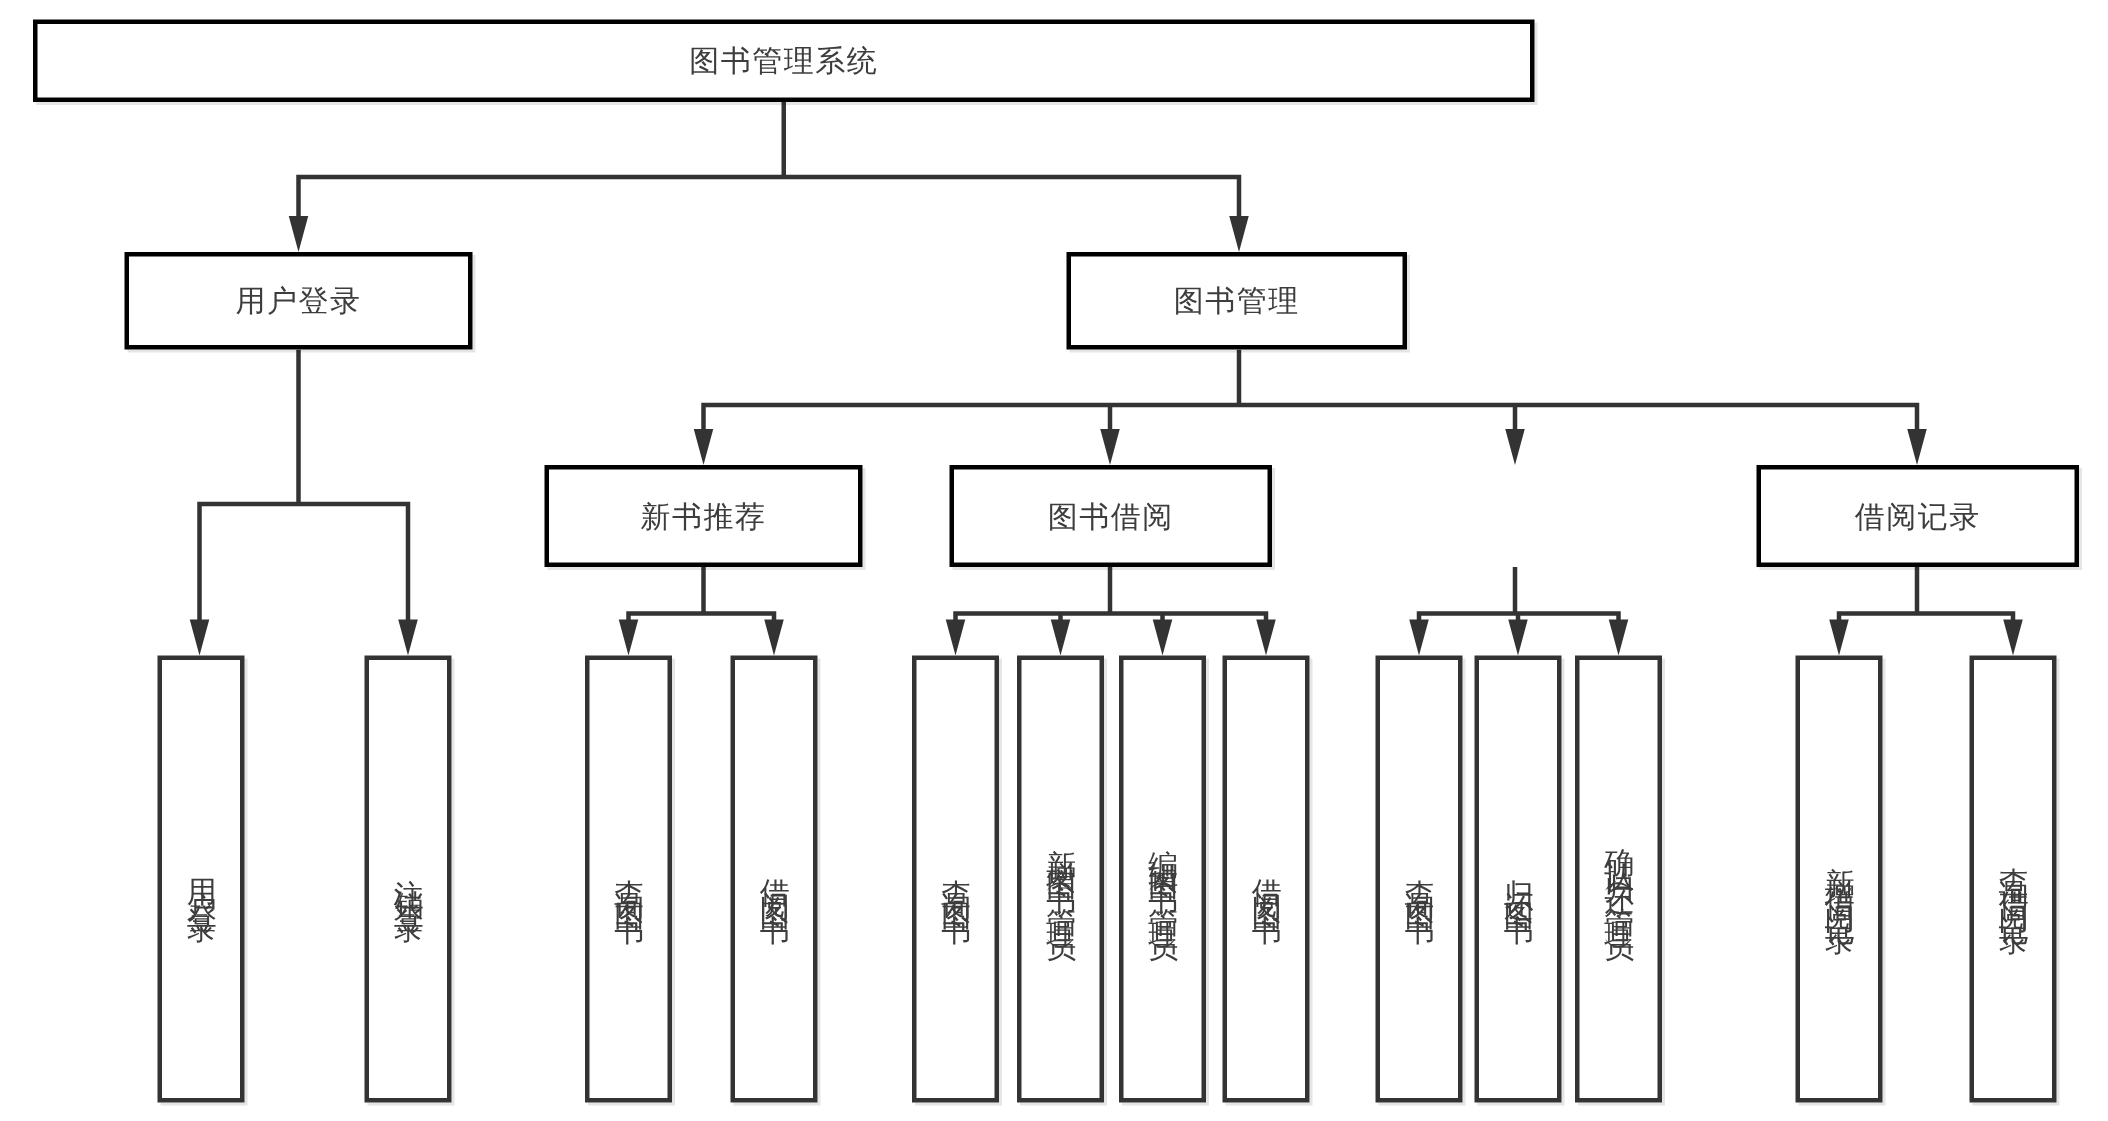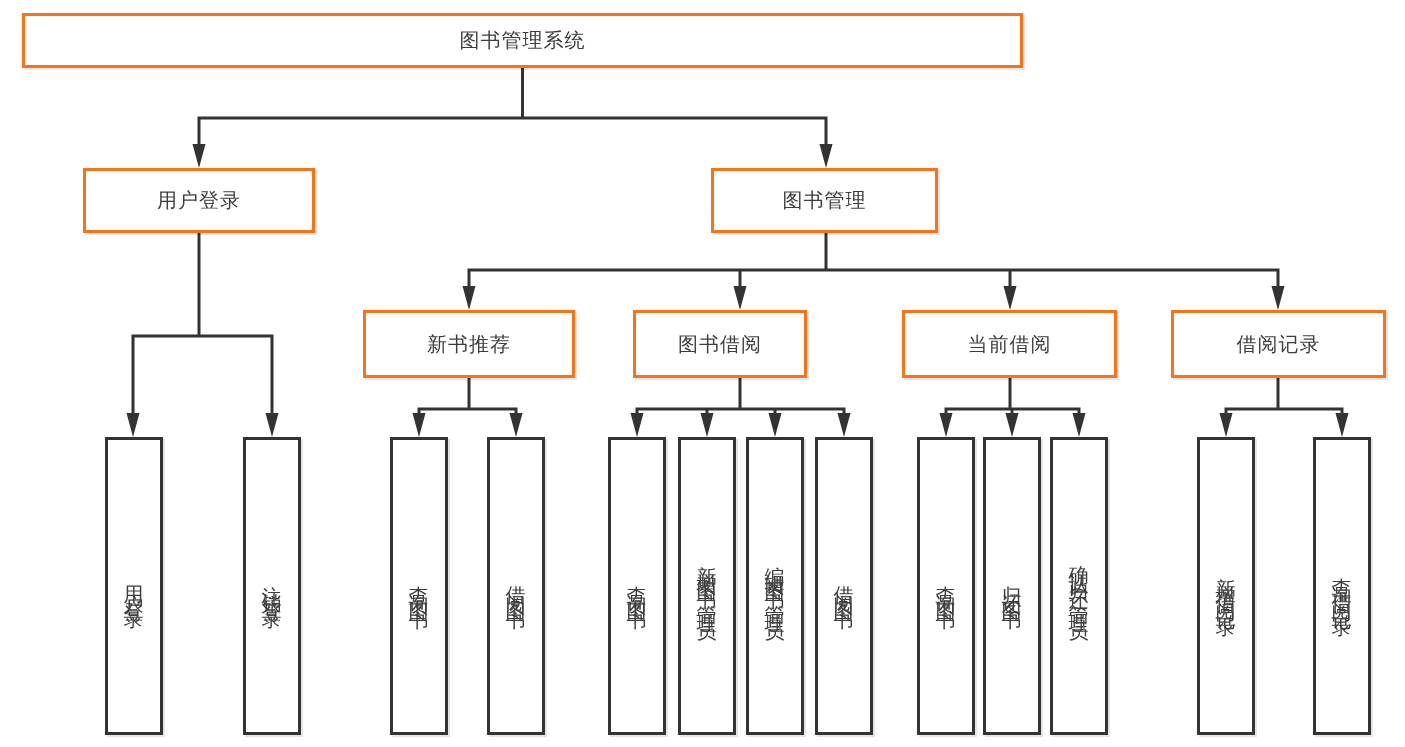--- a/index.html
+++ b/index.html
@@ -19,21 +19,21 @@
     position: absolute;
     left: 0;
     top: 0;
     width: 1405px;
     height: 747px;
     pointer-events: none;
   }
   .hbox {
     position: absolute;
     box-sizing: border-box;
-    border: 3px solid #f97316;
+    border: 3px solid #000000;
     background: #ffffff;
     display: flex;
     align-items: center;
     justify-content: center;
     font-size: 20px;
     color: #3d3d3d;
     letter-spacing: 1px;
     box-shadow: 2px 2px 0 rgba(0,0,0,0.10);
   }
   .vbox {
@@ -65,21 +65,21 @@
     top: 719px;
     font-size: 20px;
     color: #b0b0b0;
     white-space: nowrap;
   }
   
   .pos-root      { left: 22px;   top: 13px;  width: 1001px; height: 55px; }
   .pos-login     { left: 83px;   top: 168px; width: 232px;  height: 65px; }
   .pos-mgmt      { left: 711px;  top: 168px; width: 227px;  height: 65px; }
   .pos-s0        { left: 363px;  top: 310px; width: 212px;  height: 68px; }
-  .pos-s1        { left: 633px;  top: 310px; width: 174px;  height: 68px; }
+  .pos-s1        { left: 633px;  top: 310px; width: 215px;  height: 68px; }
   .pos-s2        { left: 902px;  top: 310px; width: 215px;  height: 68px; }
   .pos-s3        { left: 1171px; top: 310px; width: 215px;  height: 68px; }
   .pos-g1c0 { left: 105px; }  .pos-g1c1 { left: 243px; }
   .pos-g2c0 { left: 390px; }  .pos-g2c1 { left: 487px; }
   .pos-g3c0 { left: 608px; }  .pos-g3c1 { left: 678px; }
   .pos-g3c2 { left: 746px; }  .pos-g3c3 { left: 815px; }
   .pos-g4c0 { left: 917px; }  .pos-g4c1 { left: 983px; }
   .pos-g4c2 { left: 1050px; }
   .pos-g5c0 { left: 1197px; } .pos-g5c1 { left: 1313px; }
 </style>
@@ -146,23 +146,20 @@
   <div class="hbox pos-mgmt">
     <span>图书管理</span>
   </div>
 
   <div class="hbox pos-s0">
     <span>新书推荐</span>
   </div>
   <div class="hbox pos-s1">
     <span>图书借阅</span>
   </div>
-  <div class="hbox pos-s2">
-    <span>当前借阅</span>
-  </div>
   <div class="hbox pos-s3">
     <span>借阅记录</span>
   </div>
 
   <div class="vbox pos-g1c0">
     <span>用户登录</span>
   </div>
   <div class="vbox pos-g1c1">
     <span>注销登录</span>
   </div>

